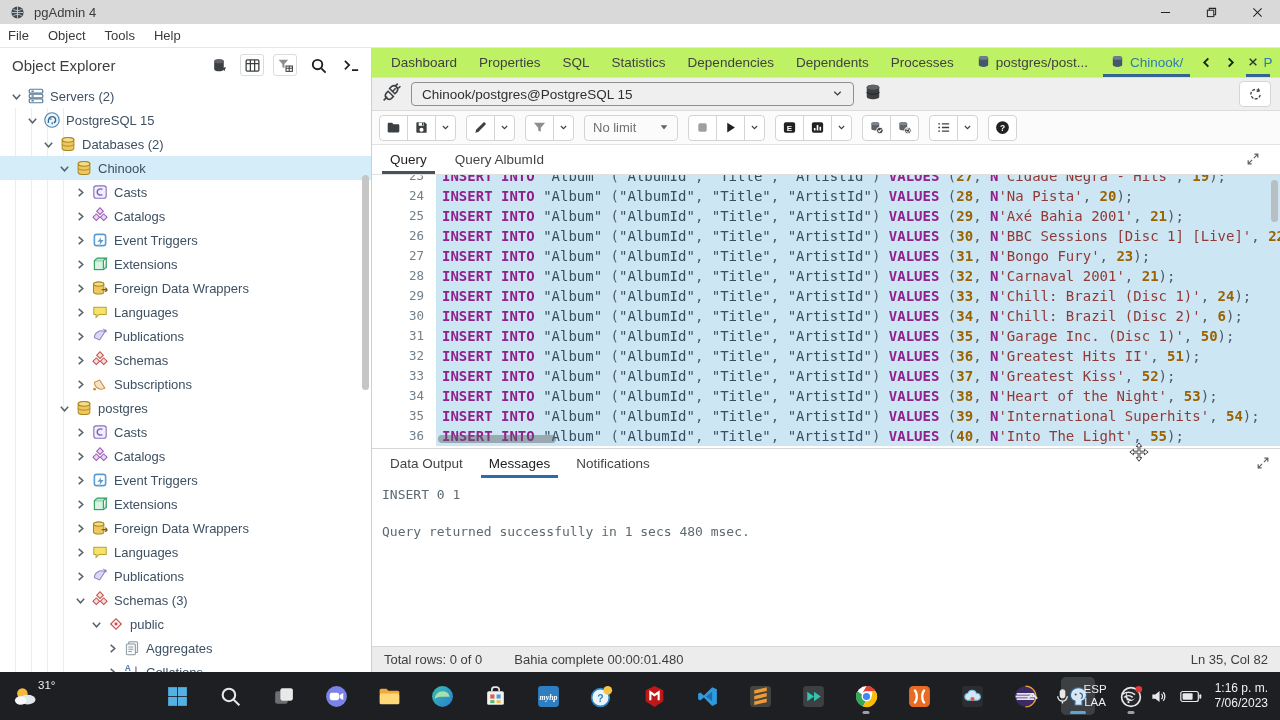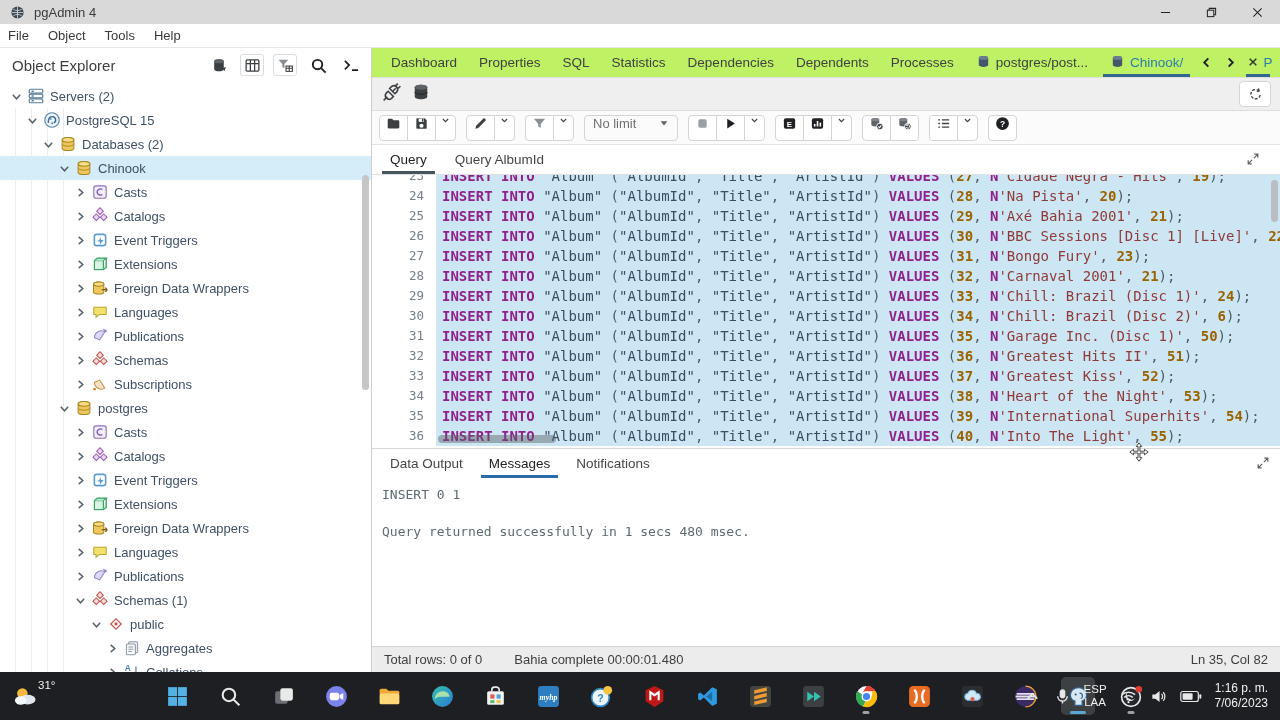--- a/index.html
+++ b/index.html
@@ -56,21 +56,21 @@
   .conn-select { width:443px; height:24px; border:1px solid #8f8f8f; border-radius:4px; display:flex; align-items:center; padding:0 10px; font-size:13.5px; color:#2f2f2f; background:transparent; }
   .conn-select .val { flex:1; }
   .conn-select svg { width:11px; height:11px; }
   .conn-db svg { width:20px; height:20px; }
   .conn-spacer { flex:1; }
   .refresh-btn { width:32px; height:26px; background:#fff; border:1px solid #d5d5d5; border-radius:4px; display:flex; align-items:center; justify-content:center; }
   .refresh-btn svg { width:15px; height:15px; }
 
   .toolbar { position:absolute; top:63px; left:0; right:0; height:34px; background:#fbfbfb; border-bottom:1px solid #e3e3e3; display:flex; align-items:center; padding-left:7px; }
   .tgroup { display:flex; margin-right:10px; }
-  .tbtn { height:26px; min-width:29px; background:#fff; border:1px solid #d4d4d4; display:flex; align-items:flex-start; justify-content:center; padding:0 4px; }
+  .tbtn { height:26px; min-width:29px; background:#fff; border:1px solid #d4d4d4; display:flex; align-items:center; justify-content:center; padding:0 4px; }
   .tbtn + .tbtn { margin-left:-1px; }
   .tgroup .tbtn:first-child { border-radius:4px 0 0 4px; }
   .tgroup .tbtn:last-child { border-radius:0 4px 4px 0; }
   .tgroup .tbtn:only-child { border-radius:4px; }
   .tbtn svg { width:15px; height:15px; }
   .tbtn.narrow { min-width:21px; }
   .tbtn.narrow svg { width:9px; height:9px; }
   .limit-select { width:94px; justify-content:space-between; color:#6f6f6f; font-size:13px; background:#fbfbfb; padding:0 8px; border-radius:4px; }
   .limit-select svg { width:10px; height:10px; }
 
@@ -490,21 +490,21 @@
                 <path d="M4 2l4.5 4L4 10"></path>
               </svg>
             </span>
             <span class="tw-ico"><svg viewBox="0 0 16 16">
                 <g fill="#f6dcdb" stroke="#c0504d" stroke-width=".9">
                   <rect x="5.9" y="1.6" width="4.2" height="4.2" transform="rotate(45 8 3.7)"></rect>
                   <rect x="2.6" y="7" width="4.2" height="4.2" transform="rotate(45 4.7 9.1)"></rect>
                   <rect x="9.2" y="7" width="4.2" height="4.2" transform="rotate(45 11.3 9.1)"></rect>
                 </g>
               </svg></span>
-            <span>Schemas (1)</span>
+            <span>Schemas (3)</span>
           </div>
           <div class="tree-item" style="padding-left: 88px;">
             <span class="tw-chev exp">
               <svg viewBox="0 0 12 12" fill="none" stroke="#55606a" stroke-width="1.6">
                 <path d="M4 2l4.5 4L4 10"></path>
               </svg>
             </span>
             <span class="tw-ico"><svg viewBox="0 0 16 16">
                 <rect x="4.7" y="4.7" width="6.6" height="6.6" transform="rotate(45 8 8)" fill="#fdf0ef" stroke="#c0504d" stroke-width="1"></rect>
                 <circle cx="8" cy="8" r="1.3" fill="#c0504d"></circle>
@@ -595,20 +595,26 @@
               <path d="M2 2l8 8M10 2l-8 8"></path>
             </svg></span>
           <span style="color:#2d7dab">P</span>
         </div>
       </div>
 
     <div class="connbar">
       <span class="plug"><svg viewBox="0 0 20 20" fill="none" stroke="#3c4043" stroke-width="1.5">
             <path d="M2.5 17.5L6 14M14 6l-3.5 3.5M6.8 8.8l-2 2a3.6 3.6 0 0 0 5 5l2-2zM13.2 11.2l2-2a3.6 3.6 0 0 0-5-5l-2 2zM16 1.5L14 3.5M18.5 4l-2 2"></path>
           </svg></span>
+      <div class="conn-select">
+        <span class="val">Chinook/postgres@PostgreSQL 15</span>
+        <span><svg viewBox="0 0 12 12" fill="none" stroke="#3c4043" stroke-width="1.5">
+              <path d="M2.5 4l3.5 3.5L9.5 4"></path>
+            </svg></span>
+      </div>
       <span class="conn-db"><svg viewBox="0 0 16 16">
             <path d="M3 4.2c0-1.2 2.2-2 5-2s5 .8 5 2v7.6c0 1.2-2.2 2-5 2s-5-.8-5-2z" fill="#3c4043"></path>
             <ellipse cx="8" cy="4.2" rx="5" ry="2" fill="#5f6368"></ellipse>
             <path d="M3 8c0 1.1 2.2 1.8 5 1.8S13 9.1 13 8" fill="none" stroke="#202124" stroke-width=".8"></path>
           </svg></span>
       <div class="conn-spacer"></div>
       <div class="refresh-btn">
           <svg viewBox="0 0 16 16" fill="none" stroke="#3c4043" stroke-width="1.4">
             <path d="M13 8.5A5 5 0 1 1 11.5 4" stroke-dasharray="3 1.6"></path>
             <path d="M11 1.5l1 2.6-2.7.8" fill="none"></path>

